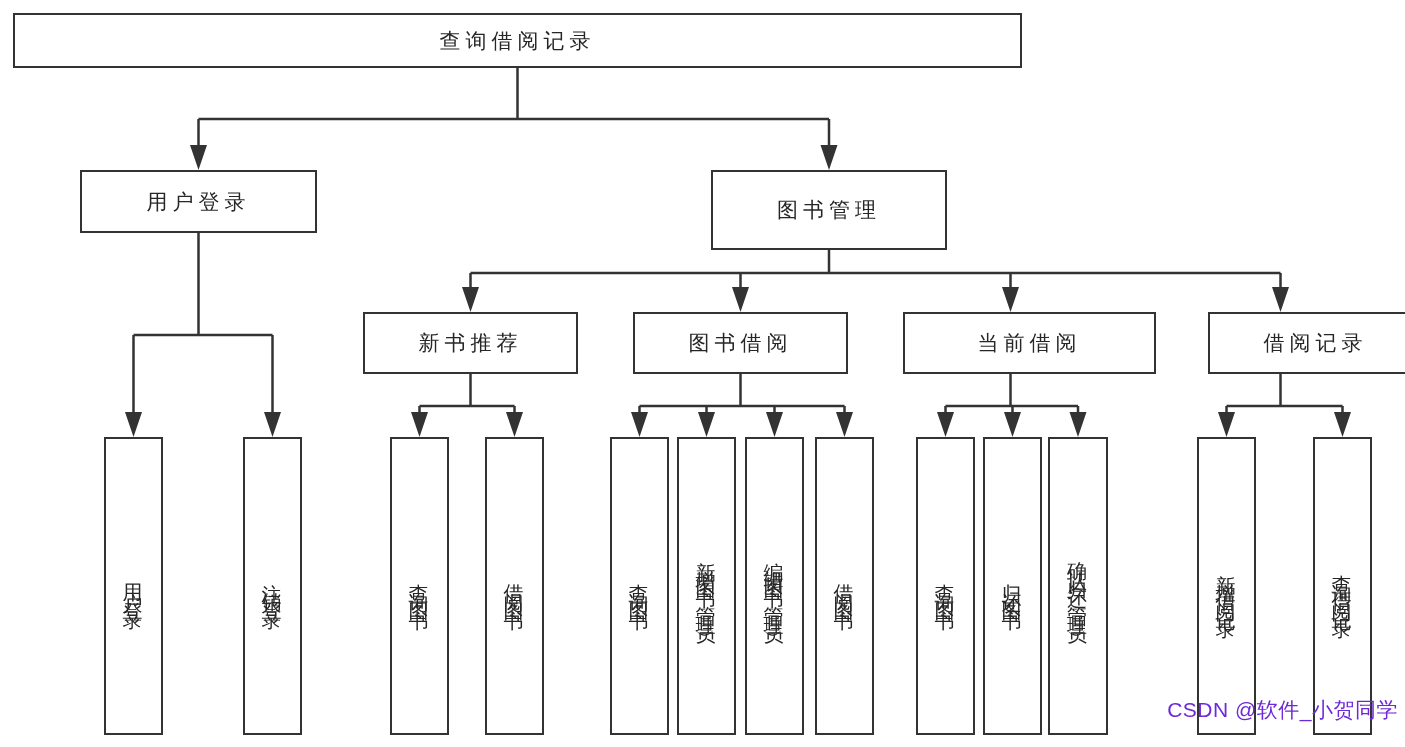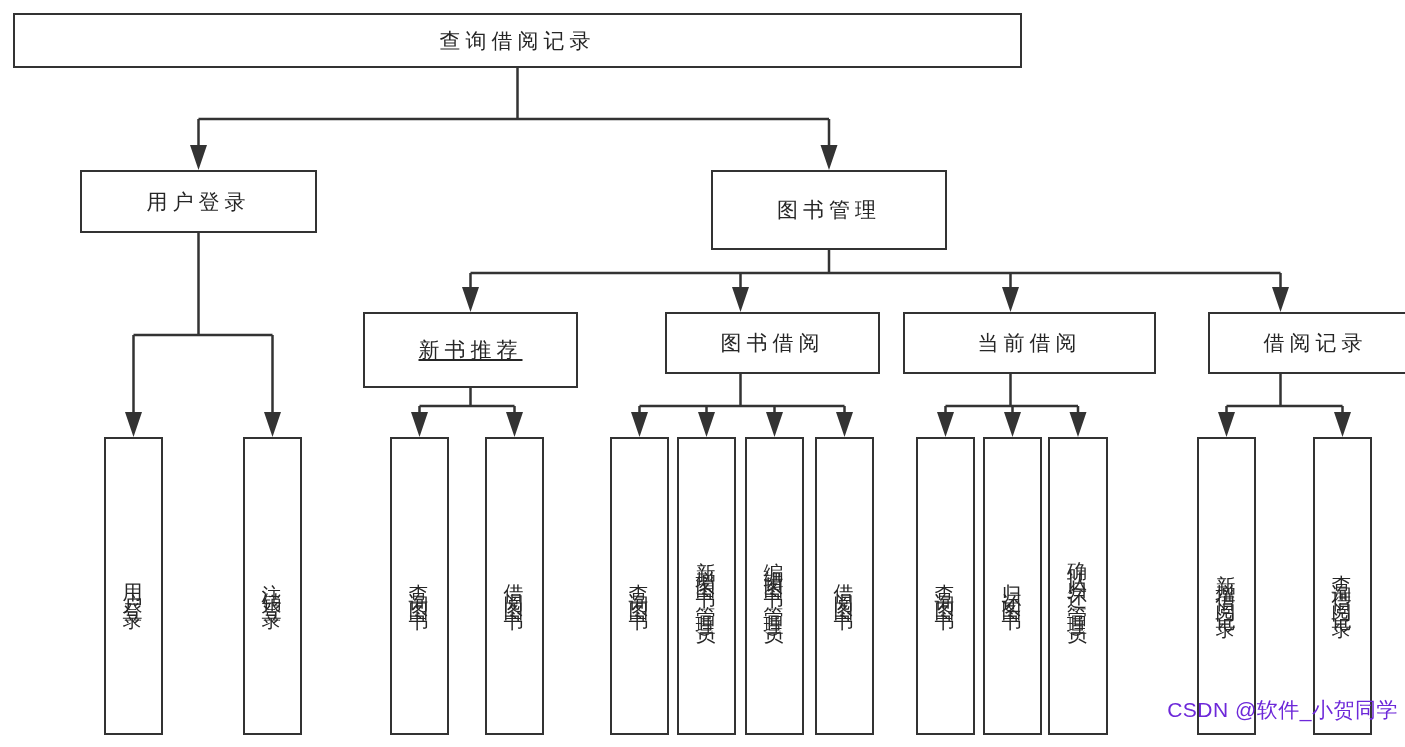--- a/index.html
+++ b/index.html
@@ -92,22 +92,22 @@
       <path d="M1280.5 374 V406 M1226.5 406 H1342.5 M1226.5 406 V418 M1342.5 406 V418"></path>
       <path fill="#333333" stroke="none" d="M1226.5 437 l-8.5 -25 h17 Z M1342.5 437 l-8.5 -25 h17 Z"></path>
     </g>
   </svg>
 
   <div class="box hbox" style="left:13px; top:13px; width:1009px; height:55px;">查询借阅记录</div>
 
   <div class="box hbox" style="left:80px; top:170px; width:237px; height:63px;">用户登录</div>
   <div class="box hbox" style="left:711px; top:170px; width:236px; height:80px;">图书管理</div>
 
-  <div class="box hbox" style="left:363px; top:312px; width:215px; height:76px;text-decoration:underline;">新书推荐</div>
-  <div class="box hbox" style="left:633px; top:312px; width:215px; height:62px;margin-left:32px;">图书借阅</div>
+  <div class="box hbox" style="left:363px; top:312px; width:215px; height:62px;">新书推荐</div>
+  <div class="box hbox" style="left:633px; top:312px; width:215px; height:62px;">图书借阅</div>
   <div class="box hbox" style="left:903px; top:312px; width:253px; height:62px;">当前借阅</div>
   <div class="box hbox" style="left:1208px; top:312px; width:215px; height:62px;">借阅记录</div>
 
   <div class="box vbox" style="left:104px; top:437px; width:59px; height:298px;">用户登录</div>
   <div class="box vbox" style="left:243px; top:437px; width:59px; height:298px;">注销登录</div>
 
   <div class="box vbox" style="left:390px; top:437px; width:59px; height:298px;">查询图书</div>
   <div class="box vbox" style="left:485px; top:437px; width:59px; height:298px;">借阅图书</div>
 
   <div class="box vbox" style="left:610px; top:437px; width:59px; height:298px;">查询图书</div>

